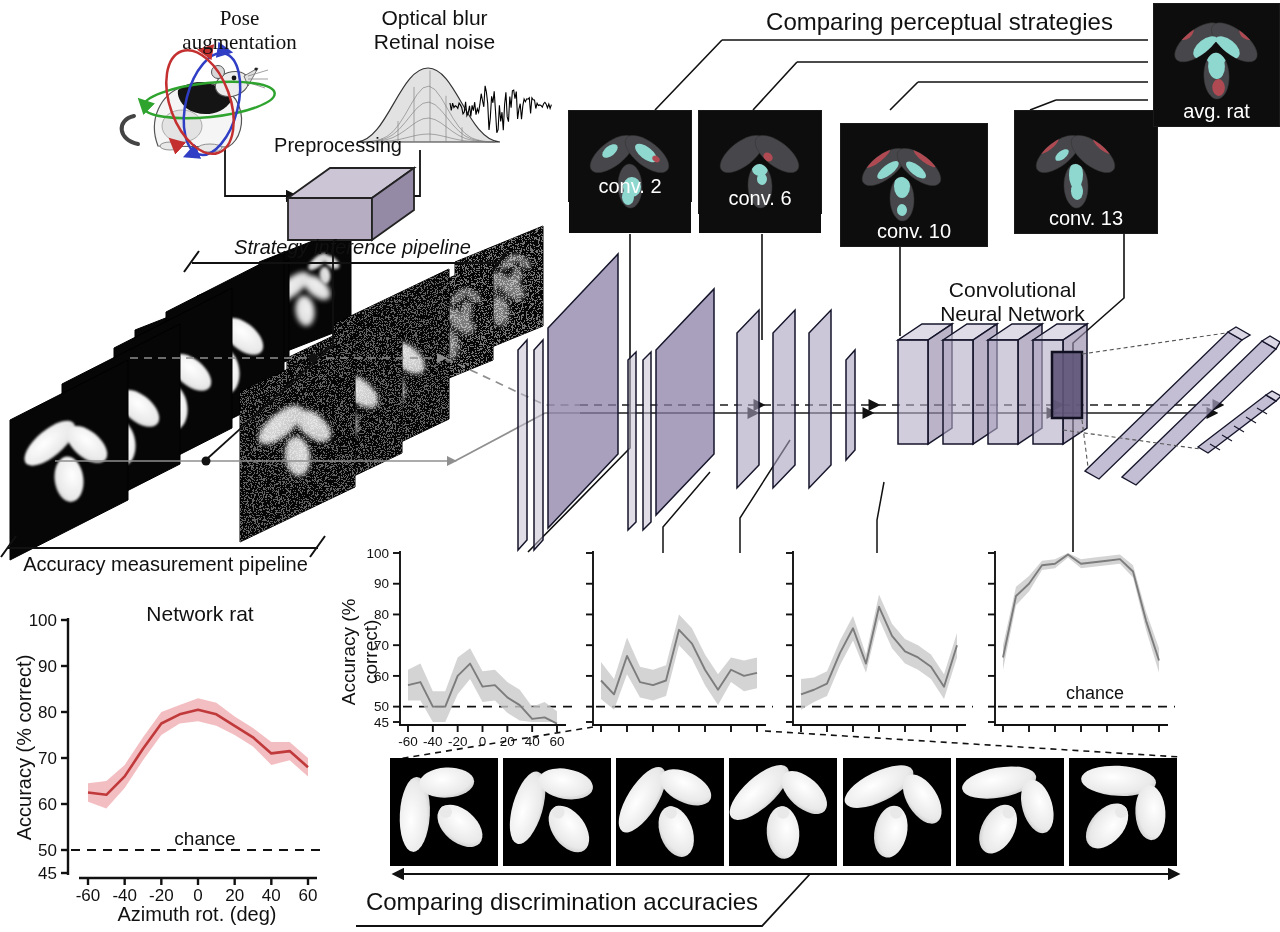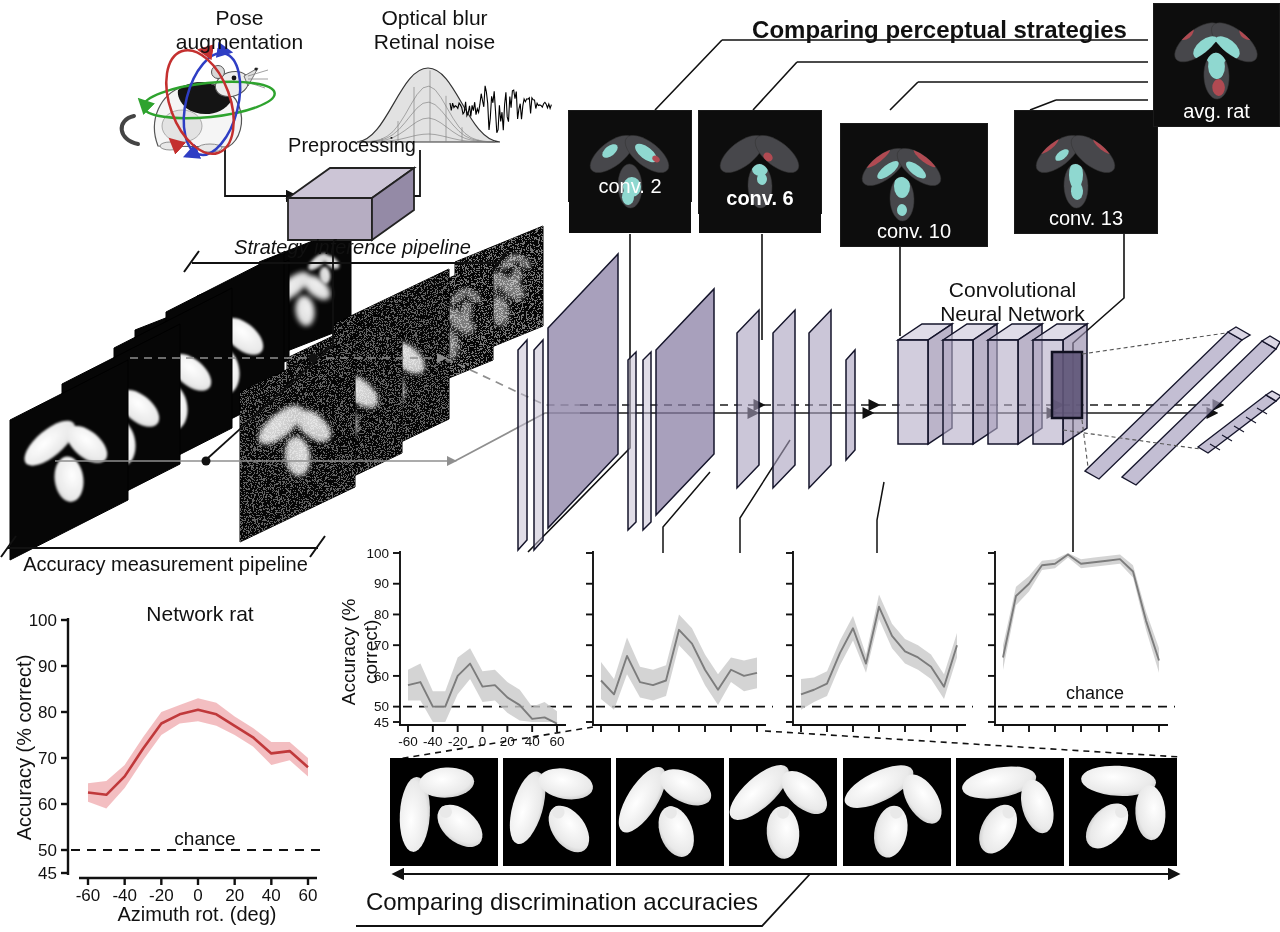--- a/index.html
+++ b/index.html
@@ -462,27 +462,27 @@
         <line x1="1055" y1="725" x2="1055" y2="732" stroke="#111" stroke-width="1.9"></line>
         <line x1="1081" y1="725" x2="1081" y2="732" stroke="#111" stroke-width="1.9"></line>
         <line x1="1107" y1="725" x2="1107" y2="732" stroke="#111" stroke-width="1.9"></line>
         <line x1="1133" y1="725" x2="1133" y2="732" stroke="#111" stroke-width="1.9"></line>
         <line x1="1159" y1="725" x2="1159" y2="732" stroke="#111" stroke-width="1.9"></line>
         <text x="1095" y="699" text-anchor="middle" font-size="18" fill="#111">chance</text>
       </g>
     </g>
 </svg>
 
-<div class="lbl pre" style="left:157px;top:6px;width:165px;font-size:21px;">Pose
+<div class="lbl pre" style="left:157px;top:6px;width:165px;font-size:21px;font-family:Liberation Serif, serif;">Pose
 augmentation</div>
 <div class="lbl pre" style="left:347px;top:6px;width:175px;font-size:21px;">Optical blur
 Retinal noise</div>
-<div class="lbl" style="left:268px;top:134px;width:140px;font-size:20px;margin-left:14px;">Preprocessing</div>
+<div class="lbl" style="left:268px;top:134px;width:140px;font-size:20px;">Preprocessing</div>
 <div class="lbl" style="left:205px;top:236px;width:295px;font-size:20px;font-style:italic;">Strategy inference pipeline</div>
-<div class="lbl" style="left:742px;top:16px;width:395px;font-size:24px;font-weight:bold;">Comparing perceptual strategies</div>
+<div class="lbl" style="left:742px;top:8px;width:395px;font-size:24px;">Comparing perceptual strategies</div>
 <div class="lbl pre" style="left:915px;top:262px;width:195px;font-size:21px;margin-top:16px;">Convolutional
 Neural Network</div>
 <div class="lbl" style="left:18px;top:553px;width:295px;font-size:20px;">Accuracy measurement pipeline</div>
 <div class="lbl" style="left:362px;top:888px;width:400px;font-size:24px;">Comparing discrimination accuracies</div>
 <div class="lbl" style="left:110px;top:602px;width:180px;font-size:21px;">Network rat</div>
 <div class="lbl rot" style="left:275px;top:630px;width:170px;font-size:19px;">Accuracy (% correct)</div>
 <div class="lbl rot" style="left:-86px;top:736px;width:220px;font-size:20px;">Accuracy (% correct)</div>
 <div class="lbl" style="left:97px;top:903px;width:200px;font-size:20px;">Azimuth rot. (deg)</div>
 
 <div class="fmap" style="left:568px;top:110px;width:124px;height:92px;">
@@ -501,21 +501,21 @@
           <ellipse rx="9" ry="5" fill="#8fd8d0" transform="translate(-20,-16) rotate(-38)"></ellipse>
           <ellipse rx="13" ry="6" fill="#8fd8d0" transform="translate(16,-14) rotate(38)"></ellipse>
           <ellipse rx="10" ry="9" fill="#8fd8d0" transform="translate(2,20) rotate(88)"></ellipse>
           <ellipse rx="8" ry="6" fill="#8fd8d0" transform="translate(-2,30) rotate(88)"></ellipse>
           <ellipse rx="4" ry="3" fill="#b04a52" transform="translate(26,-8) rotate(38)"></ellipse>
         </g>
       </g>
     </svg>
   <div class="fl">conv. 2</div>
   </div>
-<div class="fmap" style="left:698px;top:110px;width:124px;height:104px;font-weight:bold;">
+<div class="fmap" style="left:698px;top:110px;width:124px;height:104px;">
     <svg width="122" height="122">
       <rect x="0" y="0" width="122" height="122" fill="#0d0d0d"></rect>
       <g transform="translate(61,56) scale(1)">
         <clipPath id="fm1">
           <ellipse rx="26" ry="12" transform="translate(-18,-13) rotate(-38)"></ellipse>
           <ellipse rx="26" ry="12" transform="translate(17,-13) rotate(38)"></ellipse>
           <ellipse rx="22" ry="12" transform="translate(0,19) rotate(88)"></ellipse>
         </clipPath>
         <ellipse rx="26" ry="12" fill="#47474b" stroke="#333" stroke-width="0.5" transform="translate(-18,-13) rotate(-38)"></ellipse>
         <ellipse rx="26" ry="12" fill="#47474b" stroke="#333" stroke-width="0.5" transform="translate(17,-13) rotate(38)"></ellipse>

